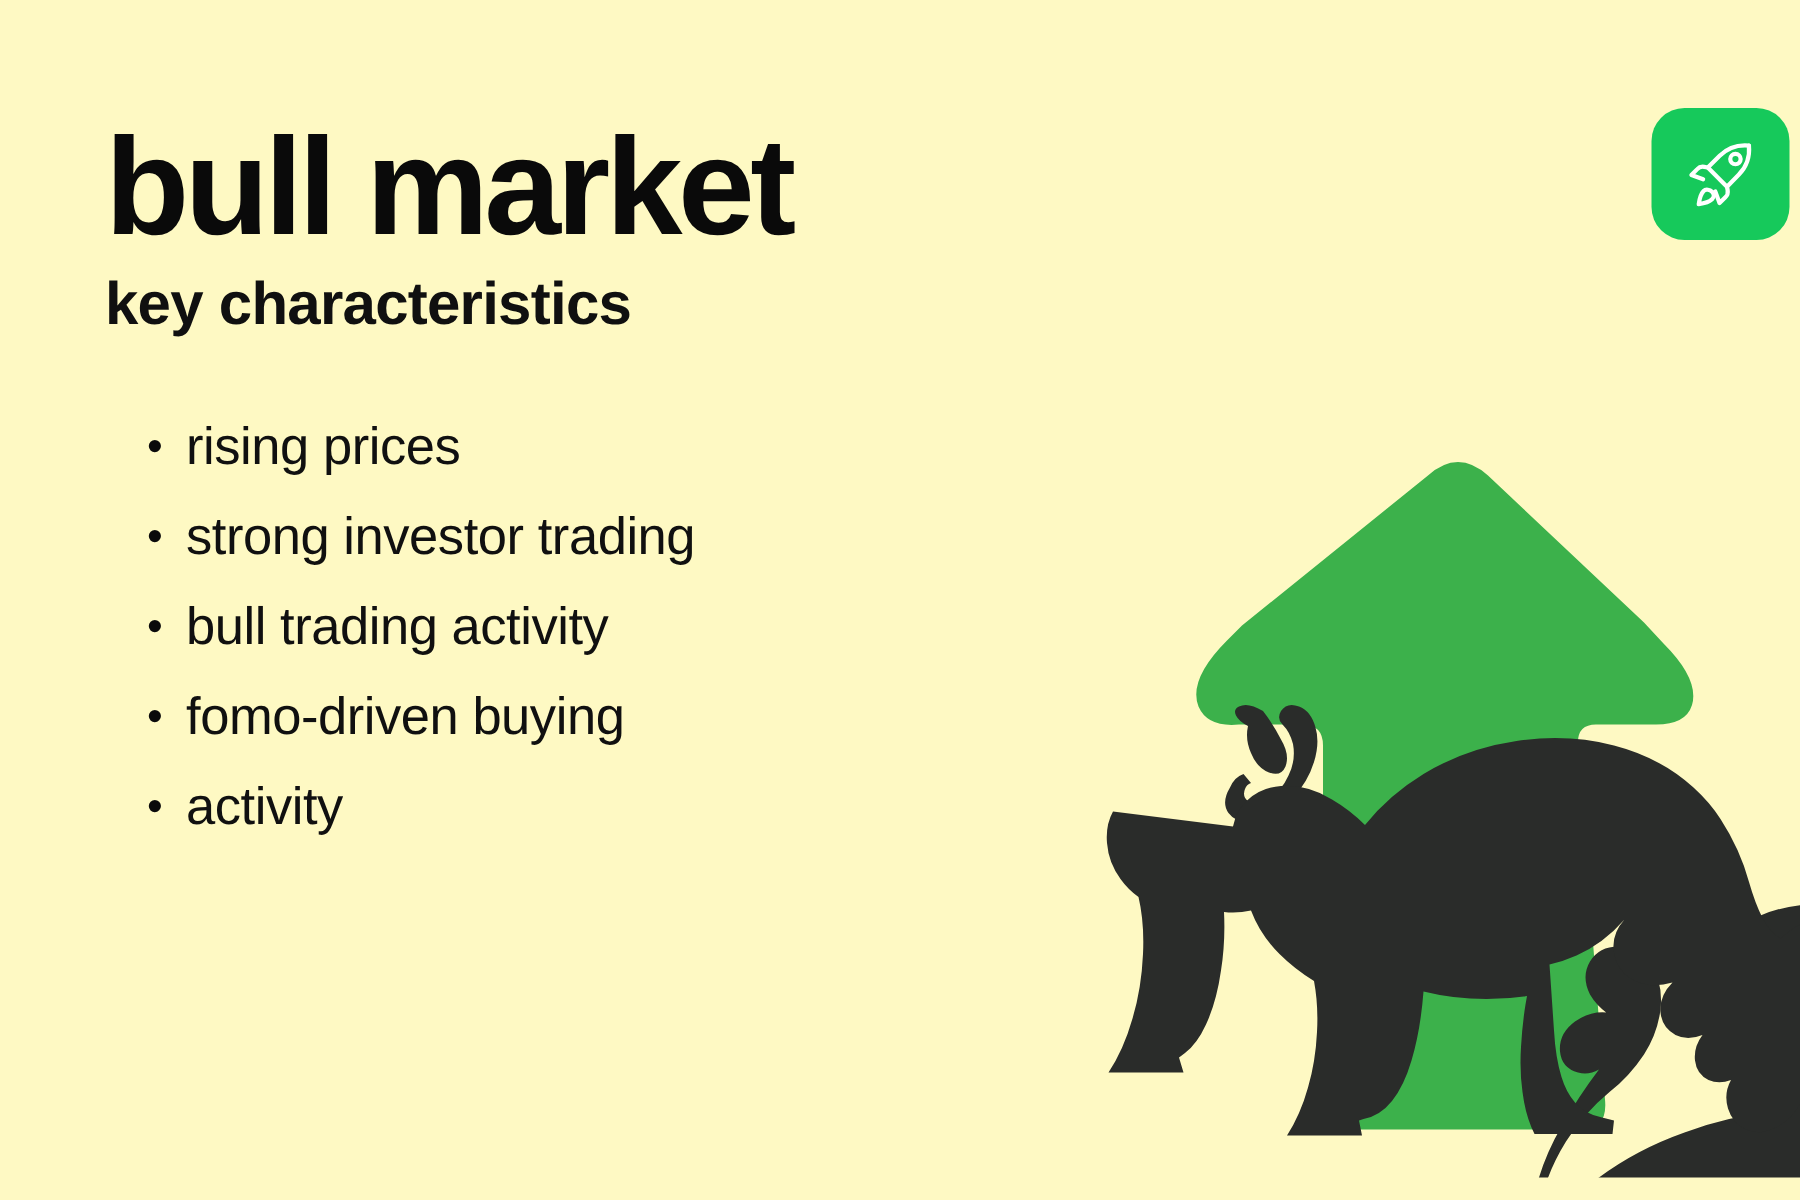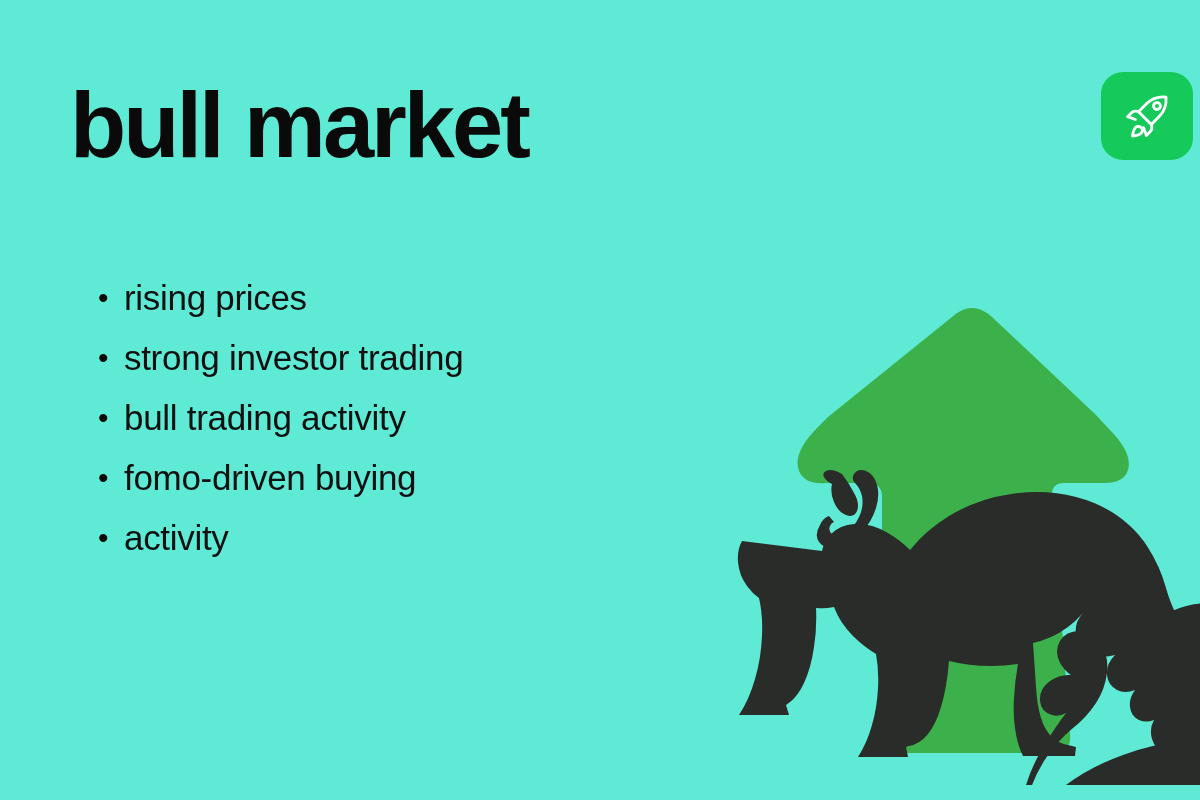--- a/index.html
+++ b/index.html
@@ -7,21 +7,21 @@
   body {
     background:#d7f5c3;
     font-family:"Liberation Sans", sans-serif;
     overflow:hidden;
     position:relative;
   }
   .canvas {
     position:relative;
     width:1200px;
     height:800px;
-    background:#5eead4;
+    background:#fef9c3;
     overflow:hidden;
   }
 
   
   .text-block {
     position:absolute;
     left:70px;
     top:82px;
     width:640px;
   }
@@ -95,20 +95,21 @@
   }
   .art svg { display:block; }
 </style>
 </head>
 <body>
 
 <div class="canvas">
 
   <div class="text-block">
     <div class="title">bull market</div>
+    <div class="subtitle">key characteristics</div>
   </div>
 
   <ul class="bullets">
     <li class="bullet-item">
       <span class="bullet-dot">•</span>
       <span class="bullet-text">rising prices</span>
     </li>
     <li class="bullet-item">
       <span class="bullet-dot">•</span>
       <span class="bullet-text">strong investor trading</span>

